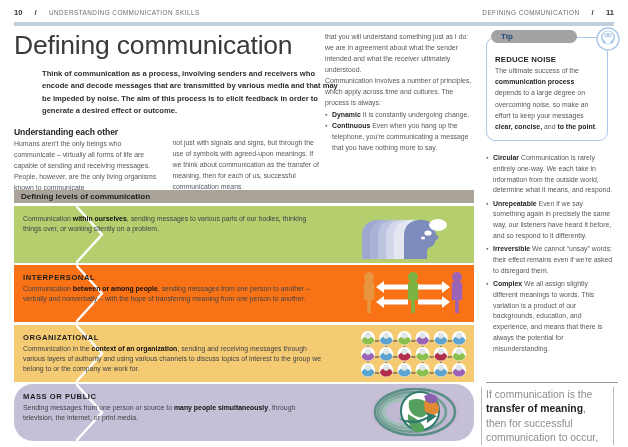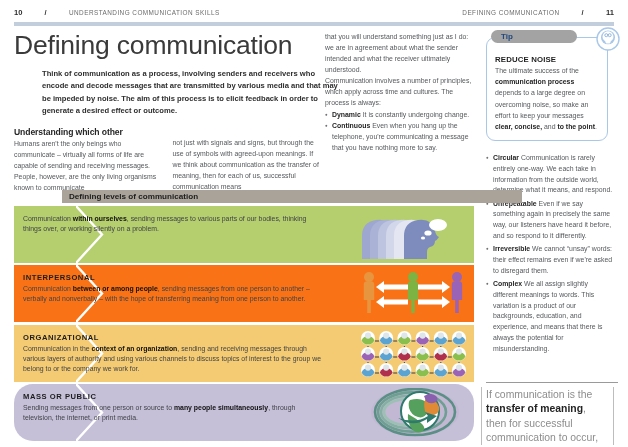--- a/index.html
+++ b/index.html
@@ -11,21 +11,21 @@
     position:relative;
     overflow:hidden;
   }
 
   
   #runhead{
     position:absolute; left:0; top:0; width:628px; height:24px;
     display:flex; align-items:center; justify-content:space-between;
     padding:0 14px 0 14px;
   }
-  .rh-left,.rh-right{ display:flex; align-items:baseline; gap:22px;
+  .rh-left,.rh-right{ display:flex; align-items:baseline; gap:12px;
     font-size:6.4px; letter-spacing:.45px; color:#6b6b6b;
     text-transform:uppercase; font-family:"Liberation Sans",sans-serif; }
   .rh-num{ font-size:7.6px; font-weight:bold; color:#2f2f2f; letter-spacing:0; }
   .rh-slash{ font-size:7.4px; font-weight:bold; color:#2f2f2f; }
   #headrule{
     position:absolute; left:14px; top:22px; width:600px; height:3.5px;
     background:#c3cedd;
   }
 
   
@@ -111,21 +111,21 @@
     padding-right:10px;
   }
   #pq-text b{ color:#242424; font-weight:bold; }
 
   
   #levels{
     position:absolute; left:14px; top:190px; width:460px; height:251px;
   }
   #levels-head{
     width:460px; height:13px; background:#a9a39a;
-    display:flex; align-items:center; padding-left:7px;margin-left:48px;
+    display:flex; align-items:center; padding-left:7px;
   }
   #levels-head span{ font-size:8.1px; font-weight:bold; color:#1d1d1d; }
 
   .level{
     position:relative; width:460px; height:57px; margin-top:2.5px;
     overflow:hidden;
   }
   .lv-text{ position:absolute; left:9px; top:8px; width:300px; }
   .lv-title{ font-size:7.6px; font-weight:bold; letter-spacing:.55px; color:#1d1d1d; margin-bottom:2px;}
   .lv-desc{ font-size:6.9px; line-height:1.52; color:#404348; }
@@ -153,21 +153,21 @@
   </div>
 </div>
 <div id="headrule"></div>
 
 <div class="col" id="col-main">
   <h1 id="title">Defining communication</h1>
   <div id="standfirst">Think of communication as a process, involving senders and receivers who encode and decode messages that are transmitted by various media and that may be impeded by noise. The aim of this process is to elicit feedback in order to generate a desired effect or outcome.</div>
 
   <div class="twocol">
     <div class="c">
-      <h2 class="sub">Understanding which other</h2>
+      <h2 class="sub">Understanding each other</h2>
       <p class="body">Humans aren't the only beings who communicate – virtually all forms of life are capable of sending and receiving messages. People, however, are the only living organisms known to communicate</p>
     </div>
     <div class="c">
       <p class="body" style="margin-top:10.5px">not just with signals and signs, but through the use of symbols with agreed-upon meanings. If we think about communication as the transfer of meaning, then for each of us, successful communication means</p>
     </div>
   </div>
 </div>
 
 <div class="col" id="col-c2">
   <p class="body">that you will understand something just as I do: we are in agreement about what the sender intended and what the receiver ultimately understood.</p>

